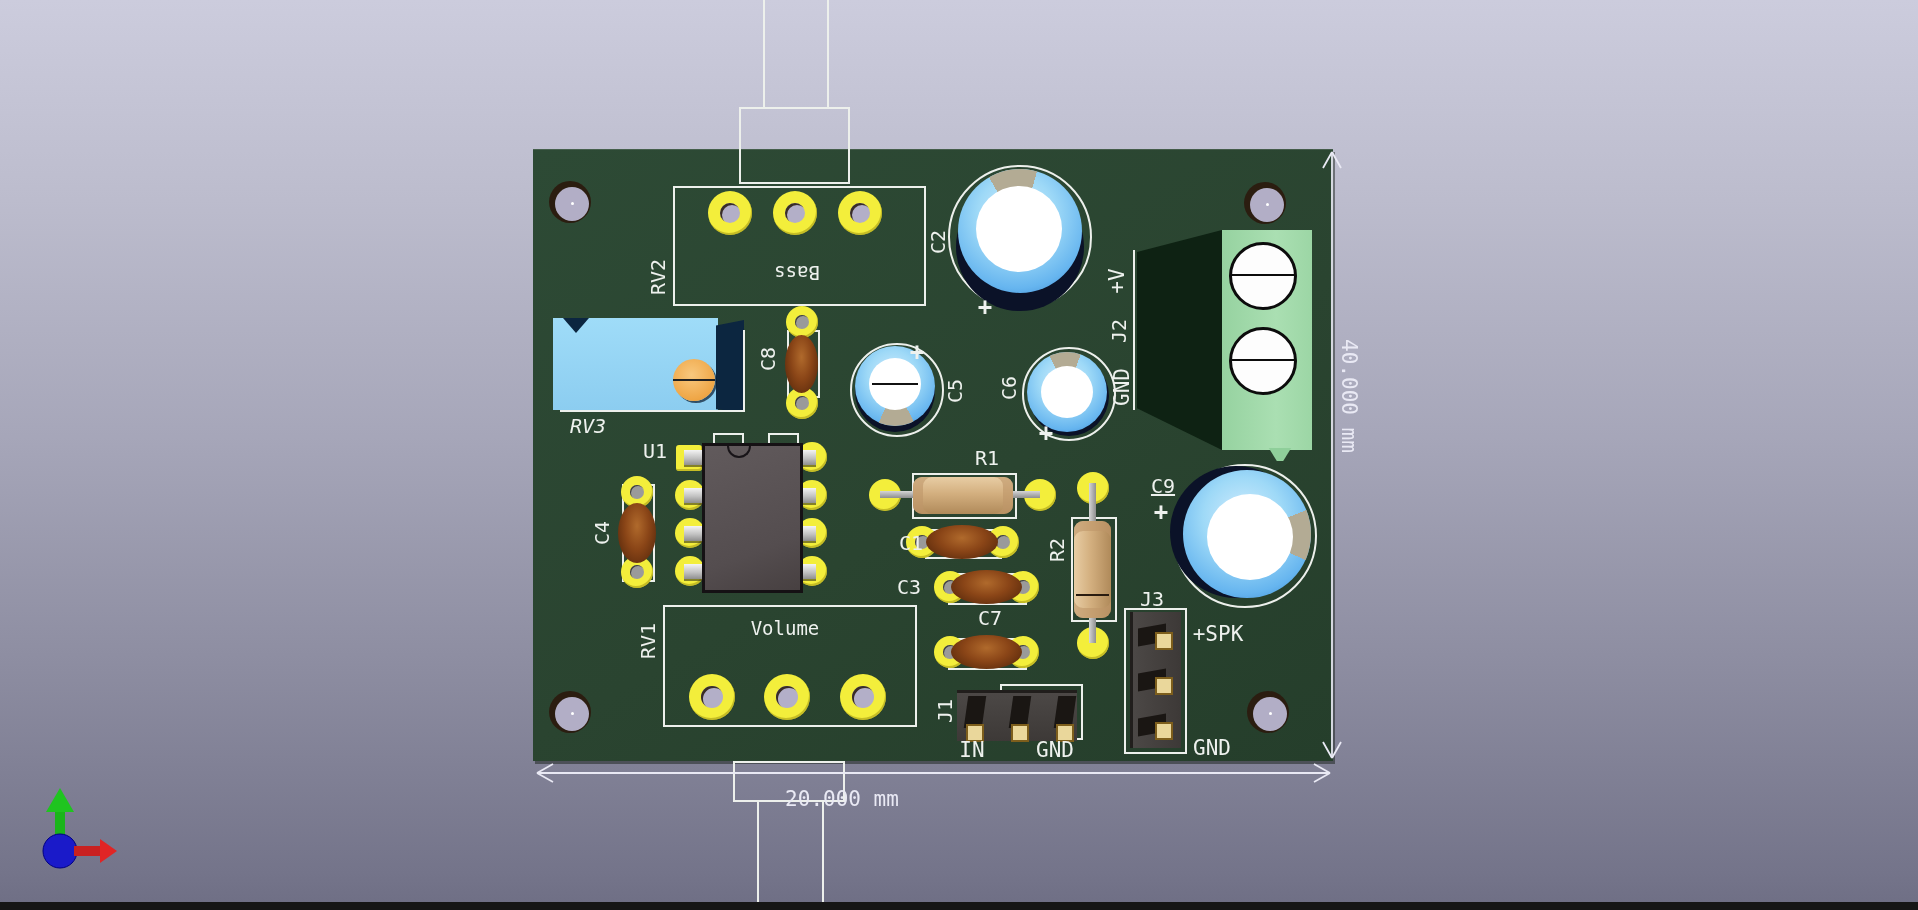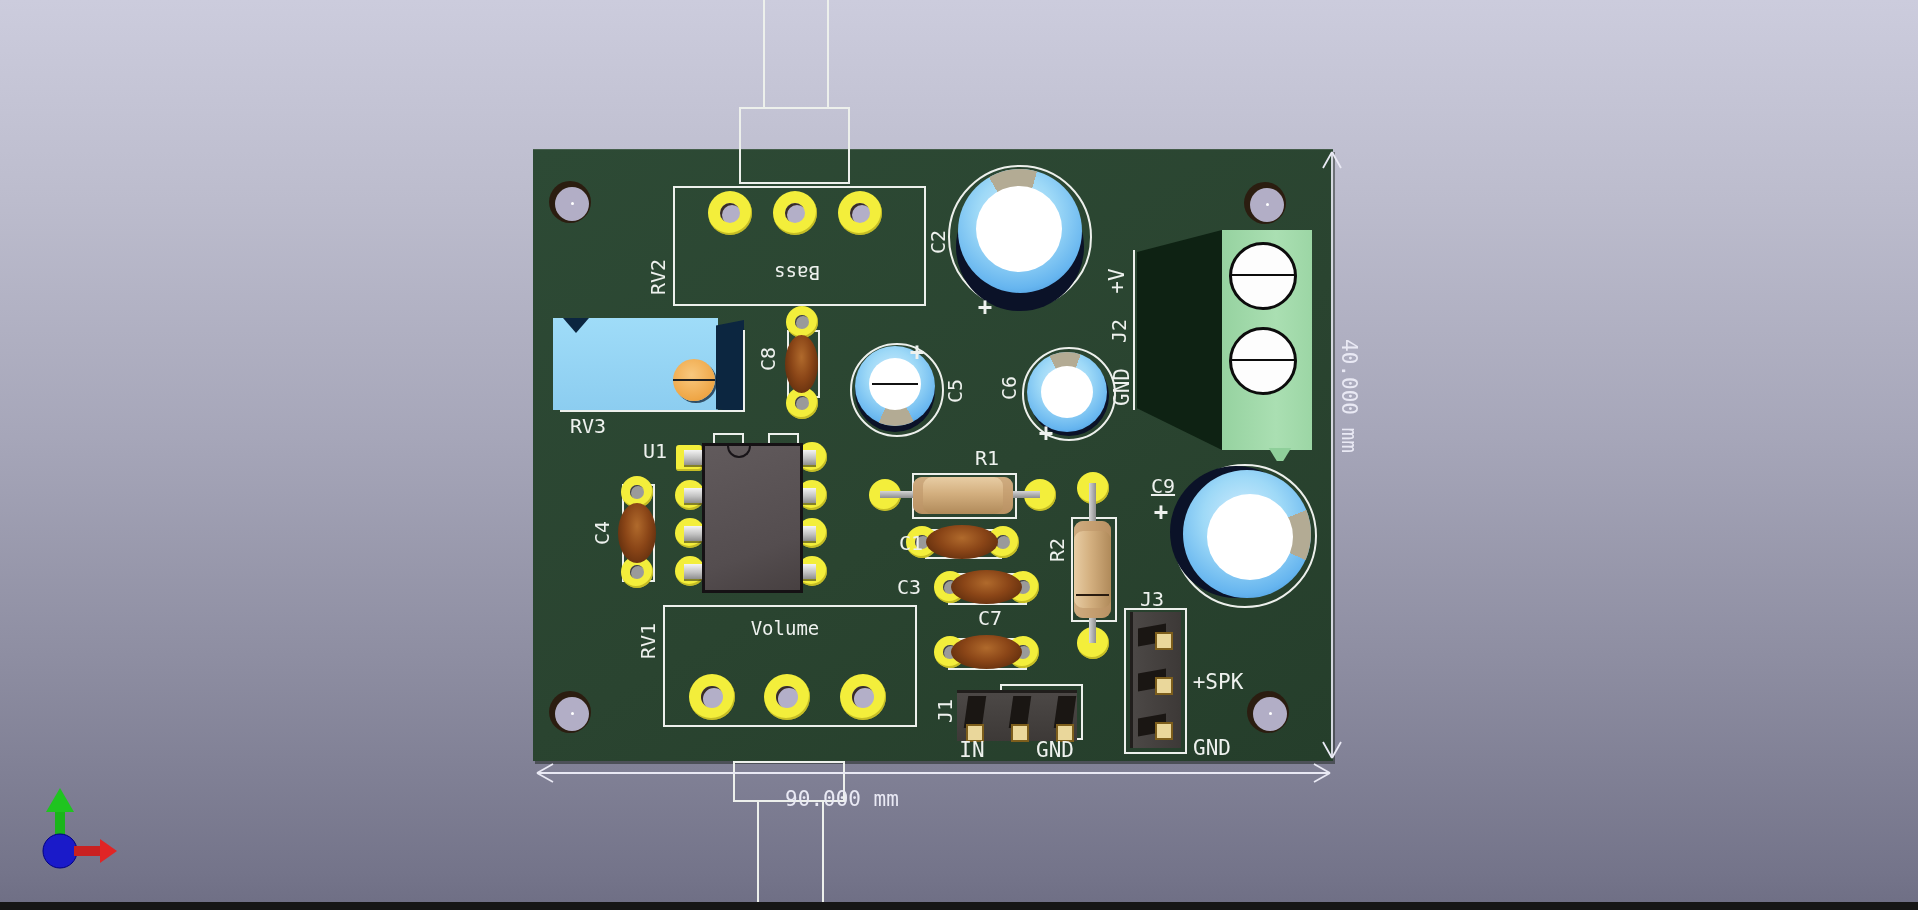--- a/index.html
+++ b/index.html
@@ -98,21 +98,21 @@
   <div class="lbl lblv" style="left:1119px;top:331px;">J2</div>
   <div class="lbl lblv" style="left:1122px;top:387px;font-size:21px;">GND</div>
 
   <div class="abs" style="left:553px;top:318px;width:165px;height:92px;background:linear-gradient(180deg,#9fdcf8,#8ccdf0);"></div>
   <div class="abs" style="left:563px;top:318px;width:26px;height:15px;background:#0c2640;clip-path:polygon(0 0,100% 0,50% 100%);"></div>
   <div class="abs" style="left:716px;top:320px;width:28px;height:92px;background:#0c2640;clip-path:polygon(0 6%,100% 0,100% 100%,0 97%);"></div>
   <div class="abs" style="left:673px;top:359px;width:42px;height:42px;border-radius:50%;background:radial-gradient(circle at 44% 38%,#f8c87e,#efa646 70%,#d98c2e);box-shadow:2px 2px 0 rgba(8,25,45,.7);"></div>
   <div class="screwline" style="left:673px;top:379px;width:42px;background:#222;"></div>
   <div class="silkline" style="left:560px;top:410px;width:185px;height:2px;"></div>
   <div class="silkline" style="left:743px;top:330px;width:2px;height:82px;"></div>
-  <div class="lbl" style="left:588px;top:426px;">RV3</div>
+  <div class="lbl" style="left:588px;top:426px;font-style:italic;">RV3</div>
 
   <div class="silk" style="left:787px;top:330px;width:29px;height:64px;"></div>
   <div class="pad" style="left:786px;top:306px;width:32px;height:32px;"></div>
   <div class="pad" style="left:786px;top:387px;width:32px;height:32px;"></div>
   <div class="leaddot" style="left:795px;top:315px;width:14px;height:14px;"></div>
   <div class="leaddot" style="left:795px;top:396px;width:14px;height:14px;"></div>
   <div class="lens" style="left:785px;top:335px;width:33px;height:58px;"></div>
   <div class="lbl lblv" style="left:768px;top:359px;">C8</div>
 
   <div class="silkring" style="left:850px;top:343px;width:90px;height:90px;"></div>
@@ -234,21 +234,21 @@
 
   <div class="silk" style="left:1124px;top:608px;width:59px;height:142px;"></div>
   <div class="abs" style="left:1130px;top:612px;width:48px;height:136px;background:linear-gradient(90deg,#4c4846,#3d3937);border-left:3px solid #211e1c;"></div>
   <div class="pblk" style="left:1138px;top:626px;width:28px;height:18px;transform:skewY(-10deg);"></div>
   <div class="pblk" style="left:1138px;top:671px;width:28px;height:18px;transform:skewY(-10deg);"></div>
   <div class="pblk" style="left:1138px;top:716px;width:28px;height:18px;transform:skewY(-10deg);"></div>
   <div class="gold" style="left:1155px;top:632px;"></div>
   <div class="gold" style="left:1155px;top:677px;"></div>
   <div class="gold" style="left:1155px;top:722px;"></div>
   <div class="lbl" style="left:1152px;top:599px;">J3</div>
-  <div class="lbl" style="left:1218px;top:634px;font-size:21px;margin-top:48px;">+SPK</div>
+  <div class="lbl" style="left:1218px;top:634px;font-size:21px;">+SPK</div>
   <div class="lbl" style="left:1212px;top:748px;font-size:21px;">GND</div>
 
   <svg width="1918" height="910" style="position:absolute;left:0;top:0;pointer-events:none;">
     <g stroke="#e9e9f4" stroke-width="1.8" fill="none">
       <path d="M537,773 L1330,773"></path>
       <path d="M537,773 l16,-9 M537,773 l16,9"></path>
       <path d="M1330,773 l-16,-9 M1330,773 l-16,9"></path>
     </g>
     <g stroke="#e9e9f4" stroke-width="1.8" fill="none">
       <path d="M1332,152 L1332,758"></path>
@@ -256,17 +256,17 @@
       <path d="M1332,758 l-9,-16 M1332,758 l9,-16"></path>
     </g>
     <g>
       <rect x="55" y="812" width="10" height="36" fill="#1ab51a"></rect>
       <polygon points="46,812 74,812 60,788" fill="#1fc41f"></polygon>
       <circle cx="60" cy="851" r="17" fill="#1a1ac9" stroke="#000082" stroke-width="1"></circle>
       <rect x="74" y="846" width="28" height="10" fill="#c92121"></rect>
       <polygon points="100,839 100,863 117,851" fill="#e02525"></polygon>
     </g>
   </svg>
-  <div class="lbl dimtxt" style="left:842px;top:799px;">90.000 mm</div>
+  <div class="lbl dimtxt" style="left:842px;top:799px;">20.000 mm</div>
   <div class="lbl dimtxt lbl90" style="left:1348px;top:396px;">40.000 mm</div>
 
   <div id="bottombar"></div>
 </div>
 
 </body></html>

